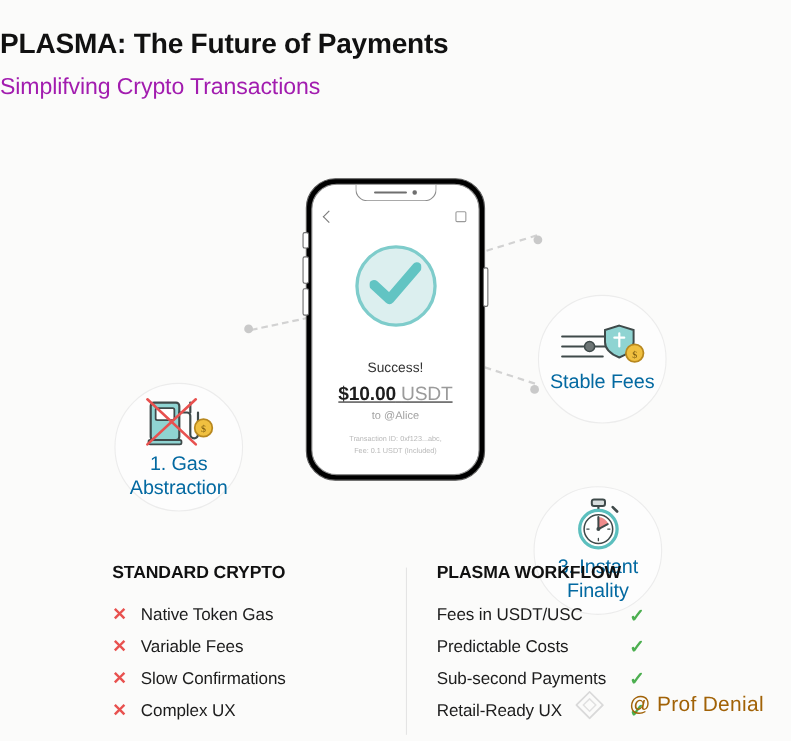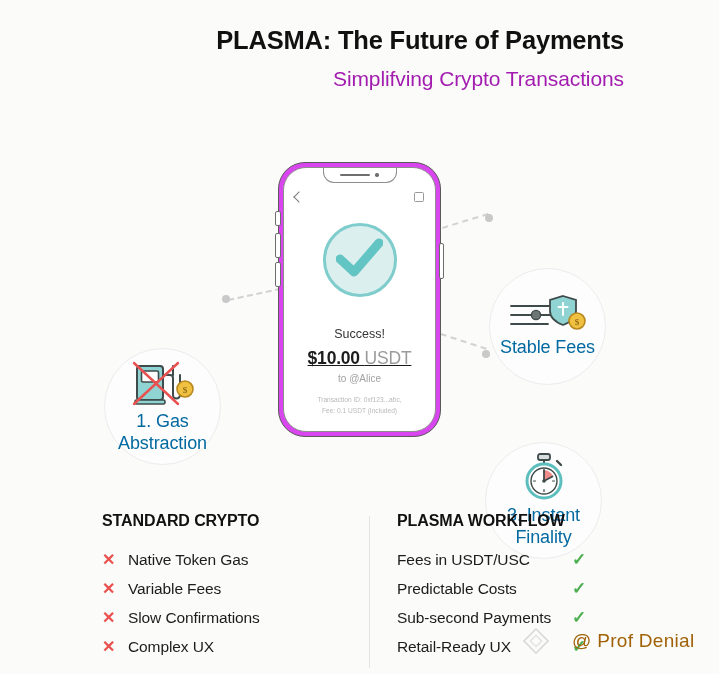--- a/index.html
+++ b/index.html
@@ -15,21 +15,21 @@
     position: relative;
     overflow: hidden;
   }
 
   
   .header {
     position: absolute;
     left: 0;
     top: 26px;
     width: 624px;
-    text-align: right;
+    text-align: left;
   }
   .title {
     font-size: 25.5px;
     font-weight: bold;
     letter-spacing: -0.2px;
     color: #111111;
     line-height: 1.15;
   }
   .subtitle {
     margin-top: 12px;
@@ -64,21 +64,21 @@
 
   
   .phone {
     position: absolute;
     left: 278px;
     top: 42px;
     width: 163px;
     height: 275px;
     border: 1.6px solid #5a5a5a;
     border-radius: 27px;
-    background: #d946ef;
+    background: #000000;
     box-sizing: border-box;
   }
   .phone-inner {
     position: absolute;
     left: 4px;
     top: 4px;
     right: 4px;
     bottom: 4px;
     border: 1.3px solid #8d8d8d;
     border-radius: 23px;

